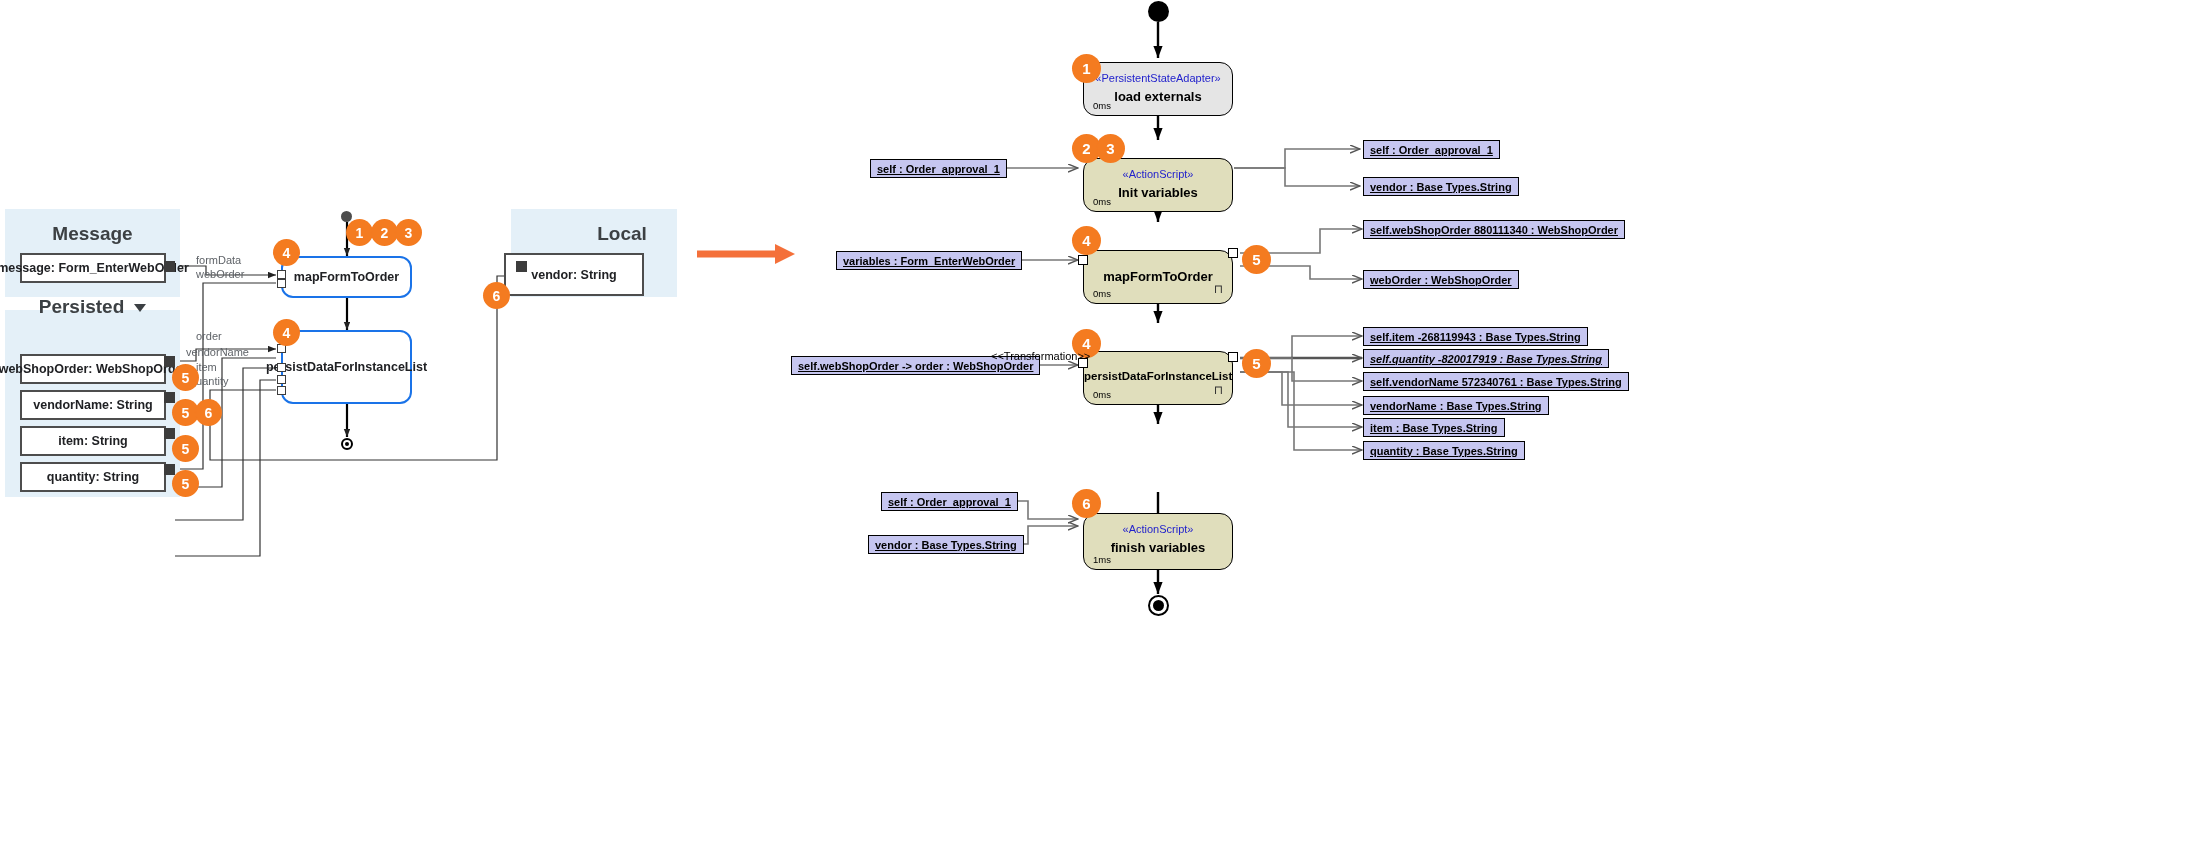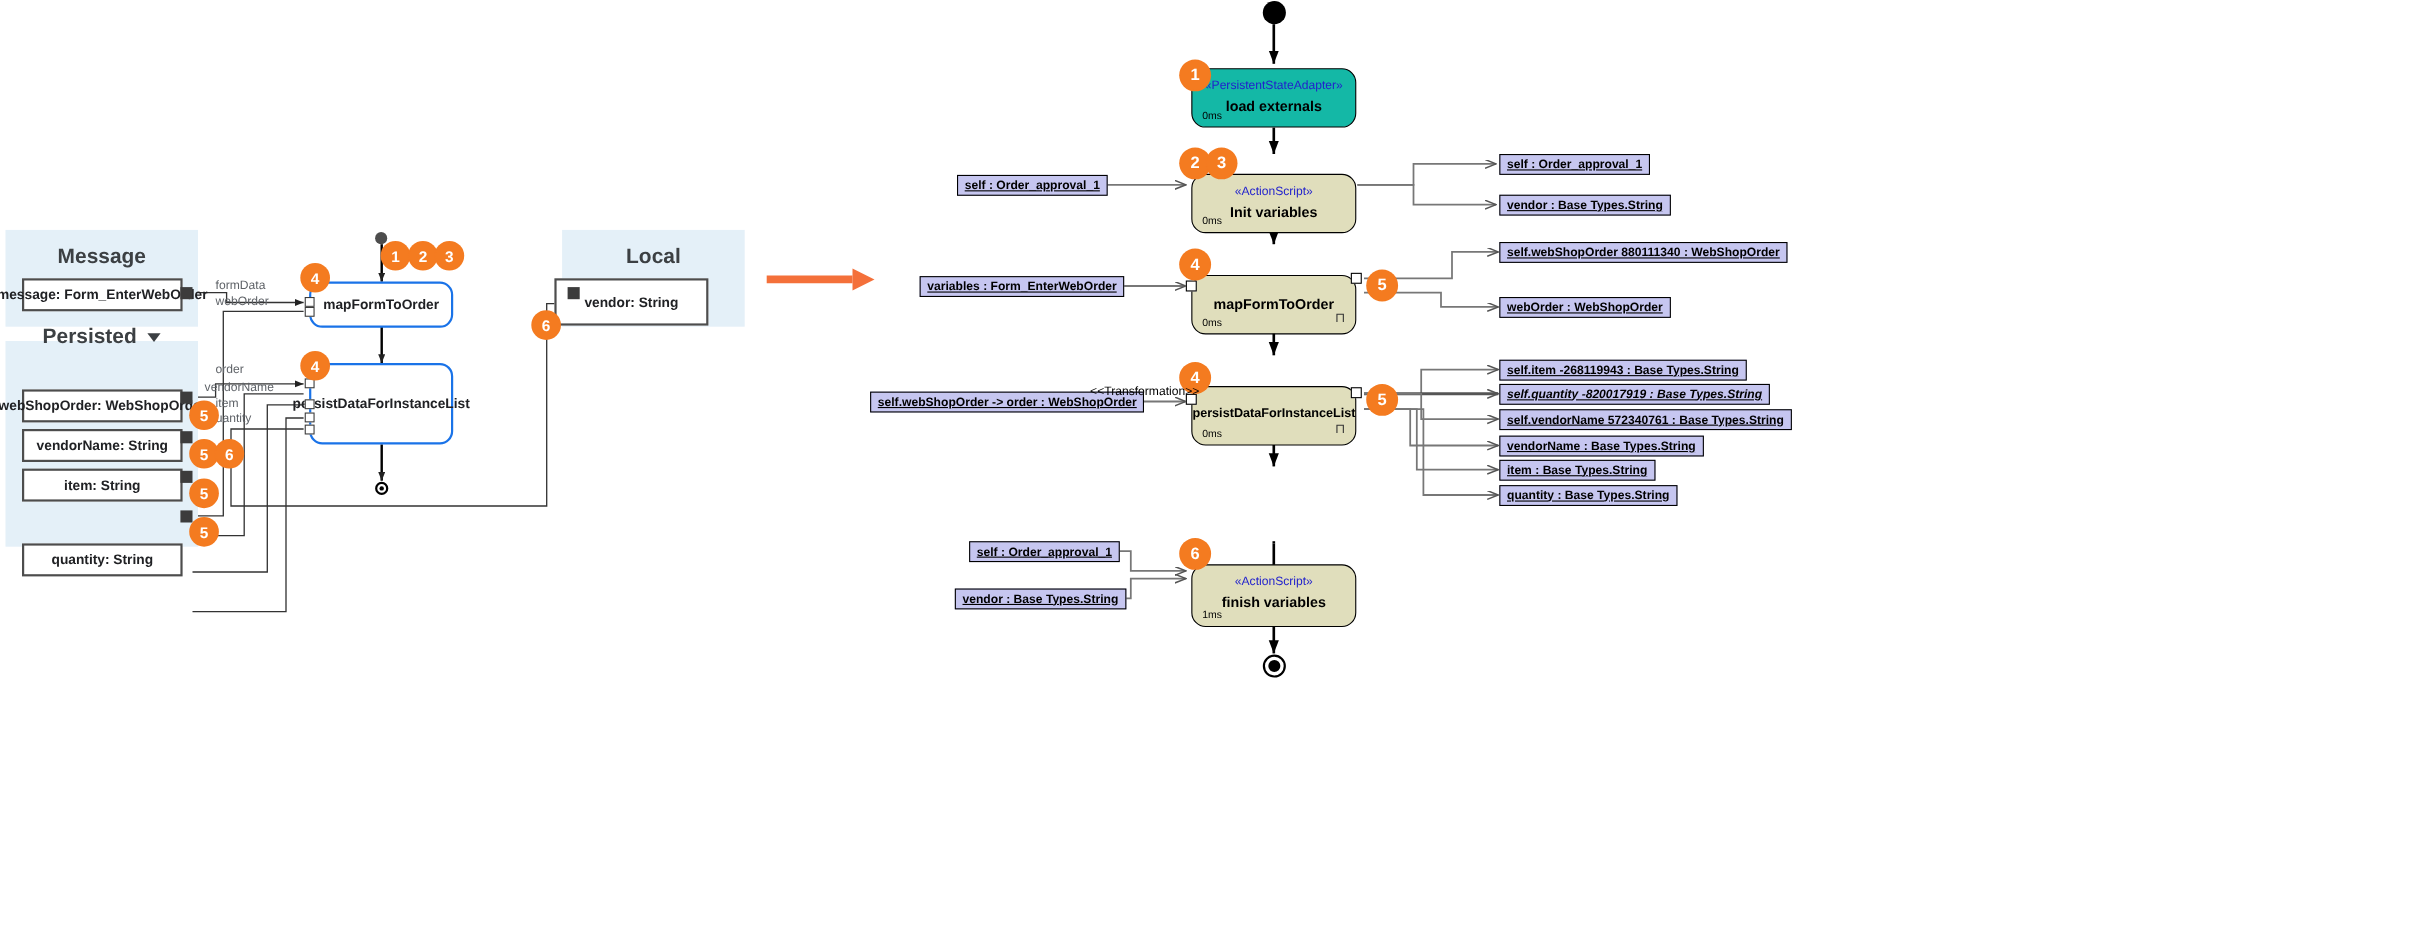--- a/index.html
+++ b/index.html
@@ -35,21 +35,21 @@
   
   .badge{position:absolute;width:27px;height:27px;border-radius:50%;
          background:#f47b20;color:#ffffff;font-size:15px;font-weight:bold;
          display:flex;align-items:center;justify-content:center;
          box-shadow:0 0 0 1px #f47b20;}
   .badge.sm{width:25px;height:25px;font-size:14px;}
 
   
   .node{position:absolute;border:1.6px solid #000000;border-radius:13px;
         box-sizing:border-box;}
-  .node.gray{background:#14b8a6;}
+  .node.gray{background:#e5e5e5;}
   .node.olive{background:#e0debc;margin-top:16px;}
   .node .stereo{position:absolute;left:0;right:0;top:9px;text-align:center;
         font-size:11px;color:#2222cc;white-space:nowrap;}
   .node .nm{position:absolute;left:0;right:0;top:26px;text-align:center;
         font-size:13px;font-weight:bold;color:#000;white-space:nowrap;}
   .node .ms{position:absolute;left:9px;bottom:4px;font-size:9.5px;color:#000;}
   .node .pinmark{position:absolute;right:9px;bottom:7px;font-size:12px;color:#333;}
 
   .pin-sq{position:absolute;width:10px;height:10px;background:#fff;
           border:1.4px solid #000;box-sizing:border-box;}
@@ -146,21 +146,21 @@
 <div class="group-title" style="left:5px;top:223px;width:175px;">
   <span>Message</span>
 </div>
 
 <div class="group-panel" style="left:5px;top:310px;width:175px;height:187px;"></div>
 <div class="group-title" style="left:5px;top:296px;width:175px;">
   <span>Persisted</span><span class="caret"></span>
 </div>
 
 <div class="group-panel" style="left:511px;top:209px;width:166px;height:88px;"></div>
-<div class="group-title" style="left:511px;top:223px;width:166px;">
+<div class="group-title" style="left:511px;top:223px;width:166px;padding-left:28px;">
   <span>Local</span>
 </div>
 
 <div class="obj-box" style="left:20px;top:253px;width:146px;height:30px;">
   <span>message: Form_EnterWebOrder</span>
 </div>
 <div class="obj-pin" style="left:164px;top:261px;"></div>
 
 <div class="obj-box" style="left:20px;top:354px;width:146px;height:30px;">
   <span>webShopOrder: WebShopOrder</span>
@@ -170,21 +170,21 @@
 <div class="obj-box" style="left:20px;top:390px;width:146px;height:30px;">
   <span>vendorName: String</span>
 </div>
 <div class="obj-pin" style="left:164px;top:392px;"></div>
 
 <div class="obj-box" style="left:20px;top:426px;width:146px;height:30px;">
   <span>item: String</span>
 </div>
 <div class="obj-pin" style="left:164px;top:428px;"></div>
 
-<div class="obj-box" style="left:20px;top:462px;width:146px;height:30px;margin-top:32px;">
+<div class="obj-box" style="left:20px;top:462px;width:146px;height:30px;">
   <span>quantity: String</span>
 </div>
 <div class="obj-pin" style="left:164px;top:464px;"></div>
 
 <div class="obj-box" style="left:504px;top:253px;width:140px;height:43px;">
   <span>vendor: String</span>
 </div>
 <div class="obj-pin" style="left:516px;top:261px;"></div>
 
 <div class="dot-start sm" style="left:341px;top:211px;"></div>

